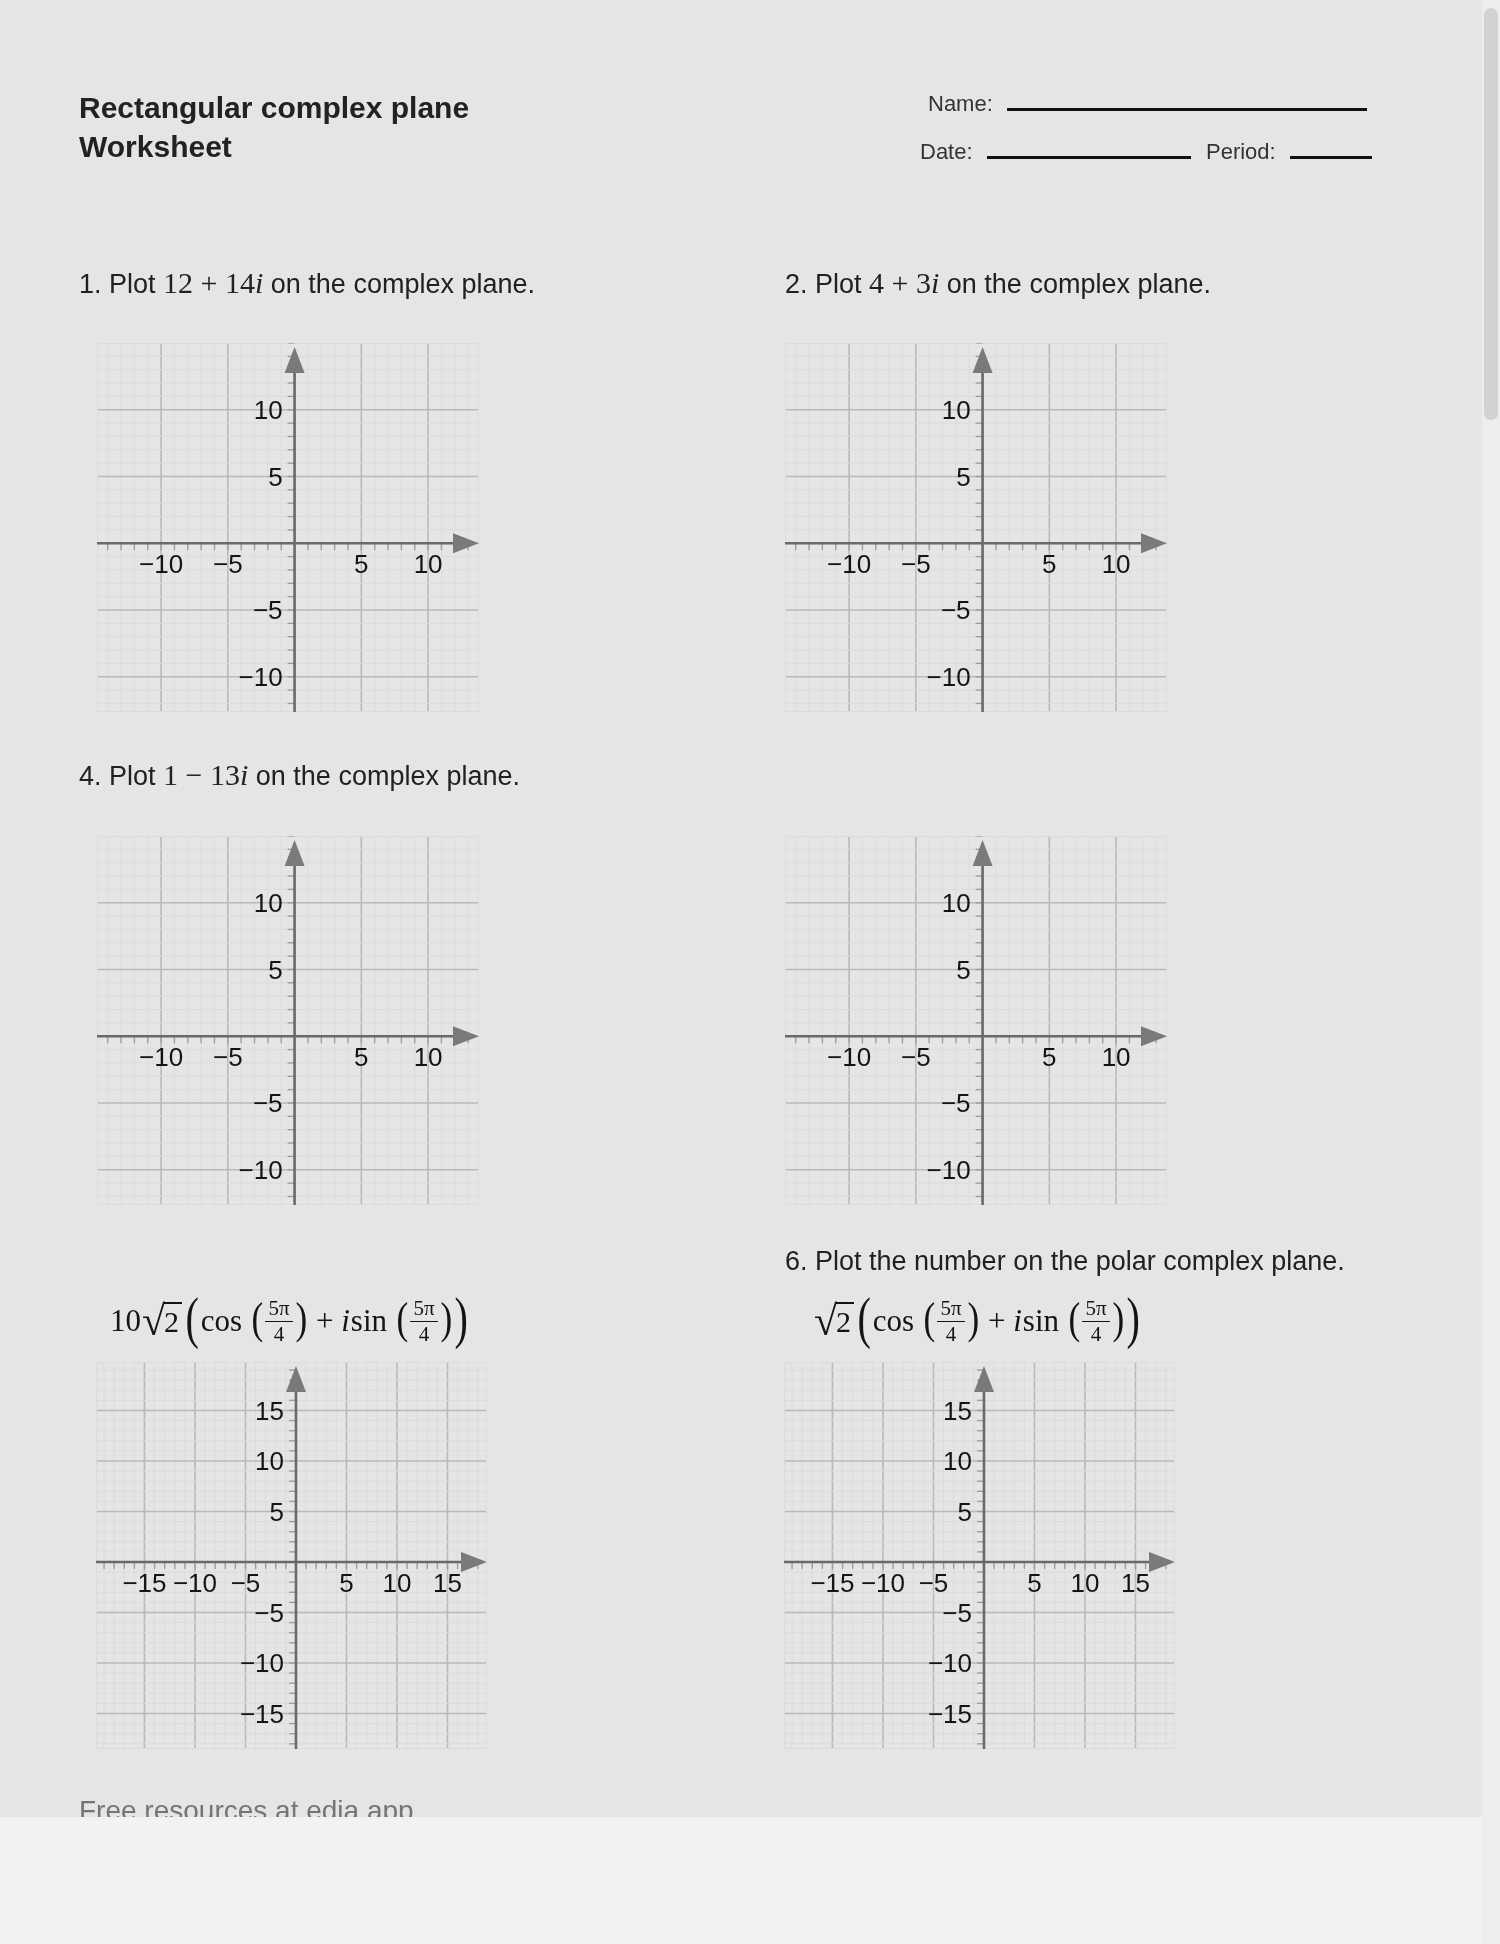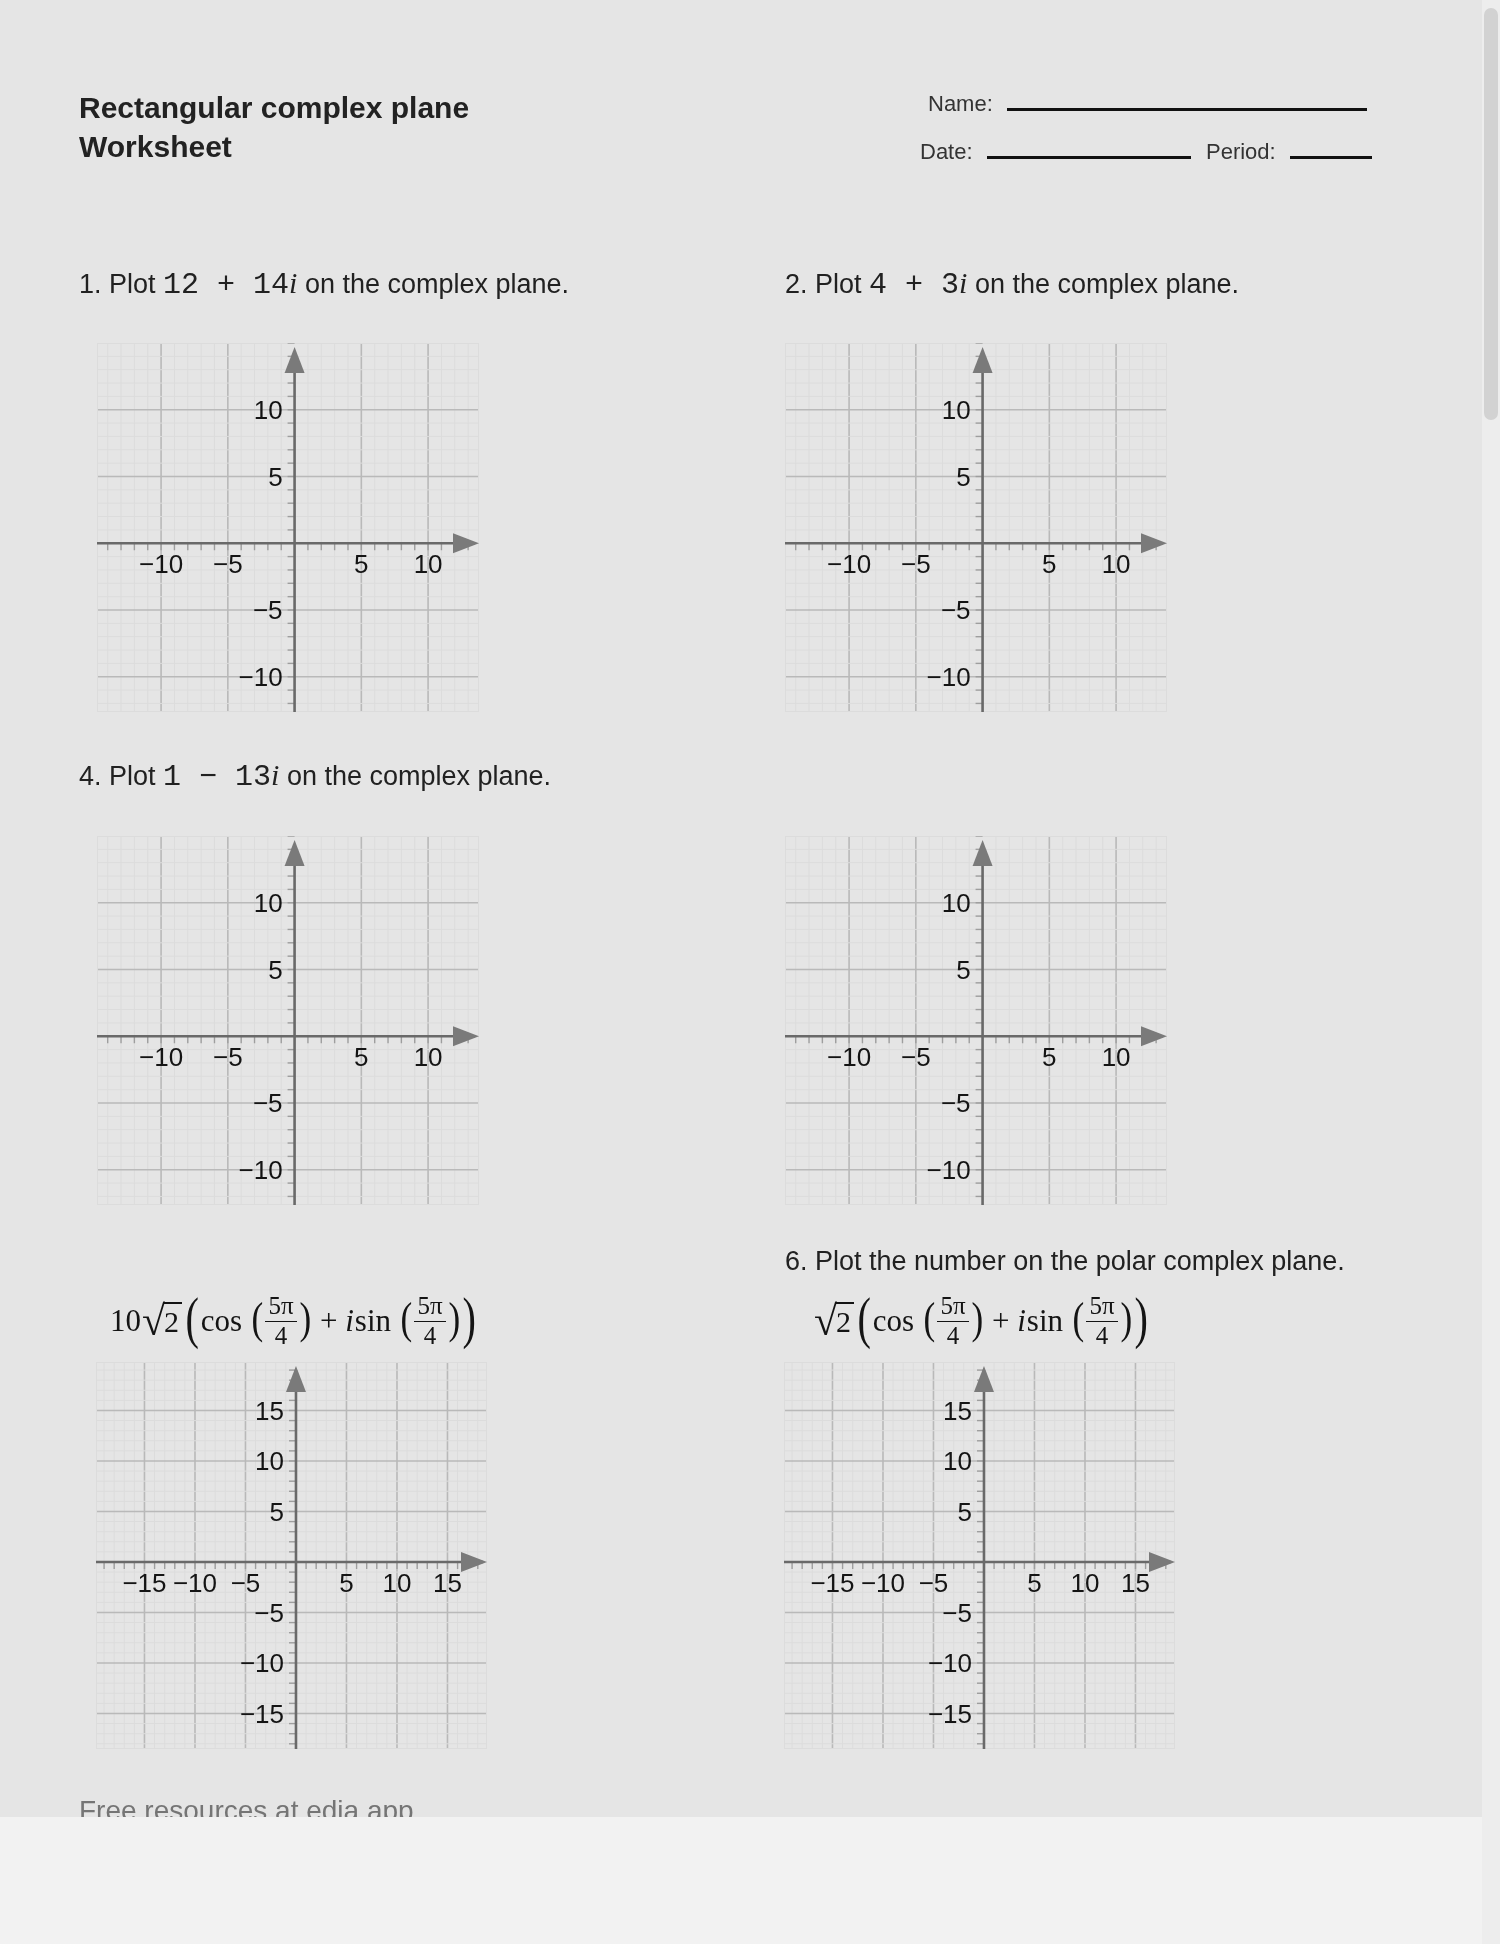--- a/index.html
+++ b/index.html
@@ -14,37 +14,37 @@
   .name-field{left:928px;top:88px;}
   .name-field .hdr-line{width:360px;margin-left:14px;}
   .date-field{left:920px;top:136px;}
   .date-field .hdr-line{width:204px;margin-left:14px;}
   .period-field{left:1206px;top:136px;}
   .period-field .hdr-line{width:82px;margin-left:14px;}
 
   
   .heading{position:absolute;font-size:27px;color:#212121;white-space:nowrap;}
   .t-s{font-family:"Liberation Sans",sans-serif;}
-  .t-r{font-family:Liberation Mono, monospace;font-size:30px;}
+  .t-r{font-family:Liberation Serif, serif;font-size:30px;}
   .t-i{font-family:"Liberation Serif","DejaVu Serif",serif;font-style:italic;font-size:30px;}
   .h1{left:79px;top:266px;}  .h2{left:785px;top:266px;}
   .h3{left:79px;top:758px;}  .h4{left:785px;top:758px;}
   .h5{left:79px;top:1246px;} .h6{left:785px;top:1246px;}
 
   
   .formula{position:absolute;display:flex;align-items:center;
            font-family:"Liberation Serif","DejaVu Serif",serif;color:#141414;}
   .f5{left:110px;top:1292px;height:58px;}
   .f6{left:813px;top:1292px;height:58px;}
   .seg-r,.seg-i{font-size:31px;white-space:pre;}
   .seg-i{font-style:italic;padding-right:1px;}
   .seg-q{display:inline-flex;align-items:flex-start;margin:0 2px 0 1px;}
   .q-sign{font-size:42px;line-height:38px;margin-right:-2px;}
   .q-body{border-top:2.5px solid #141414;font-size:30px;line-height:34px;padding:1px 3px 0 1px;}
-  .seg-f{display:inline-block;text-align:center;font-size:25px;line-height:1.05;margin:0 1px;}
+  .seg-f{display:inline-block;text-align:center;font-size:21px;line-height:1.05;margin:0 1px;}
   .seg-f .fn{display:block;border-bottom:1.8px solid #141414;padding:0 3px 1px;}
   .seg-f .fd{display:block;padding-top:1px;}
   .seg-bp{font-size:56px;transform:scaleX(.72);display:inline-block;line-height:1;
           font-weight:300;margin:0 -1px;padding-bottom:6px;}
   .seg-mp{font-size:44px;transform:scaleX(.8);display:inline-block;line-height:1;
           font-weight:300;margin:0 0px;padding-bottom:5px;}
 
   
   .grid{position:absolute;}
   .g1{left:97px;top:343px;}  .g2{left:785px;top:343px;}

